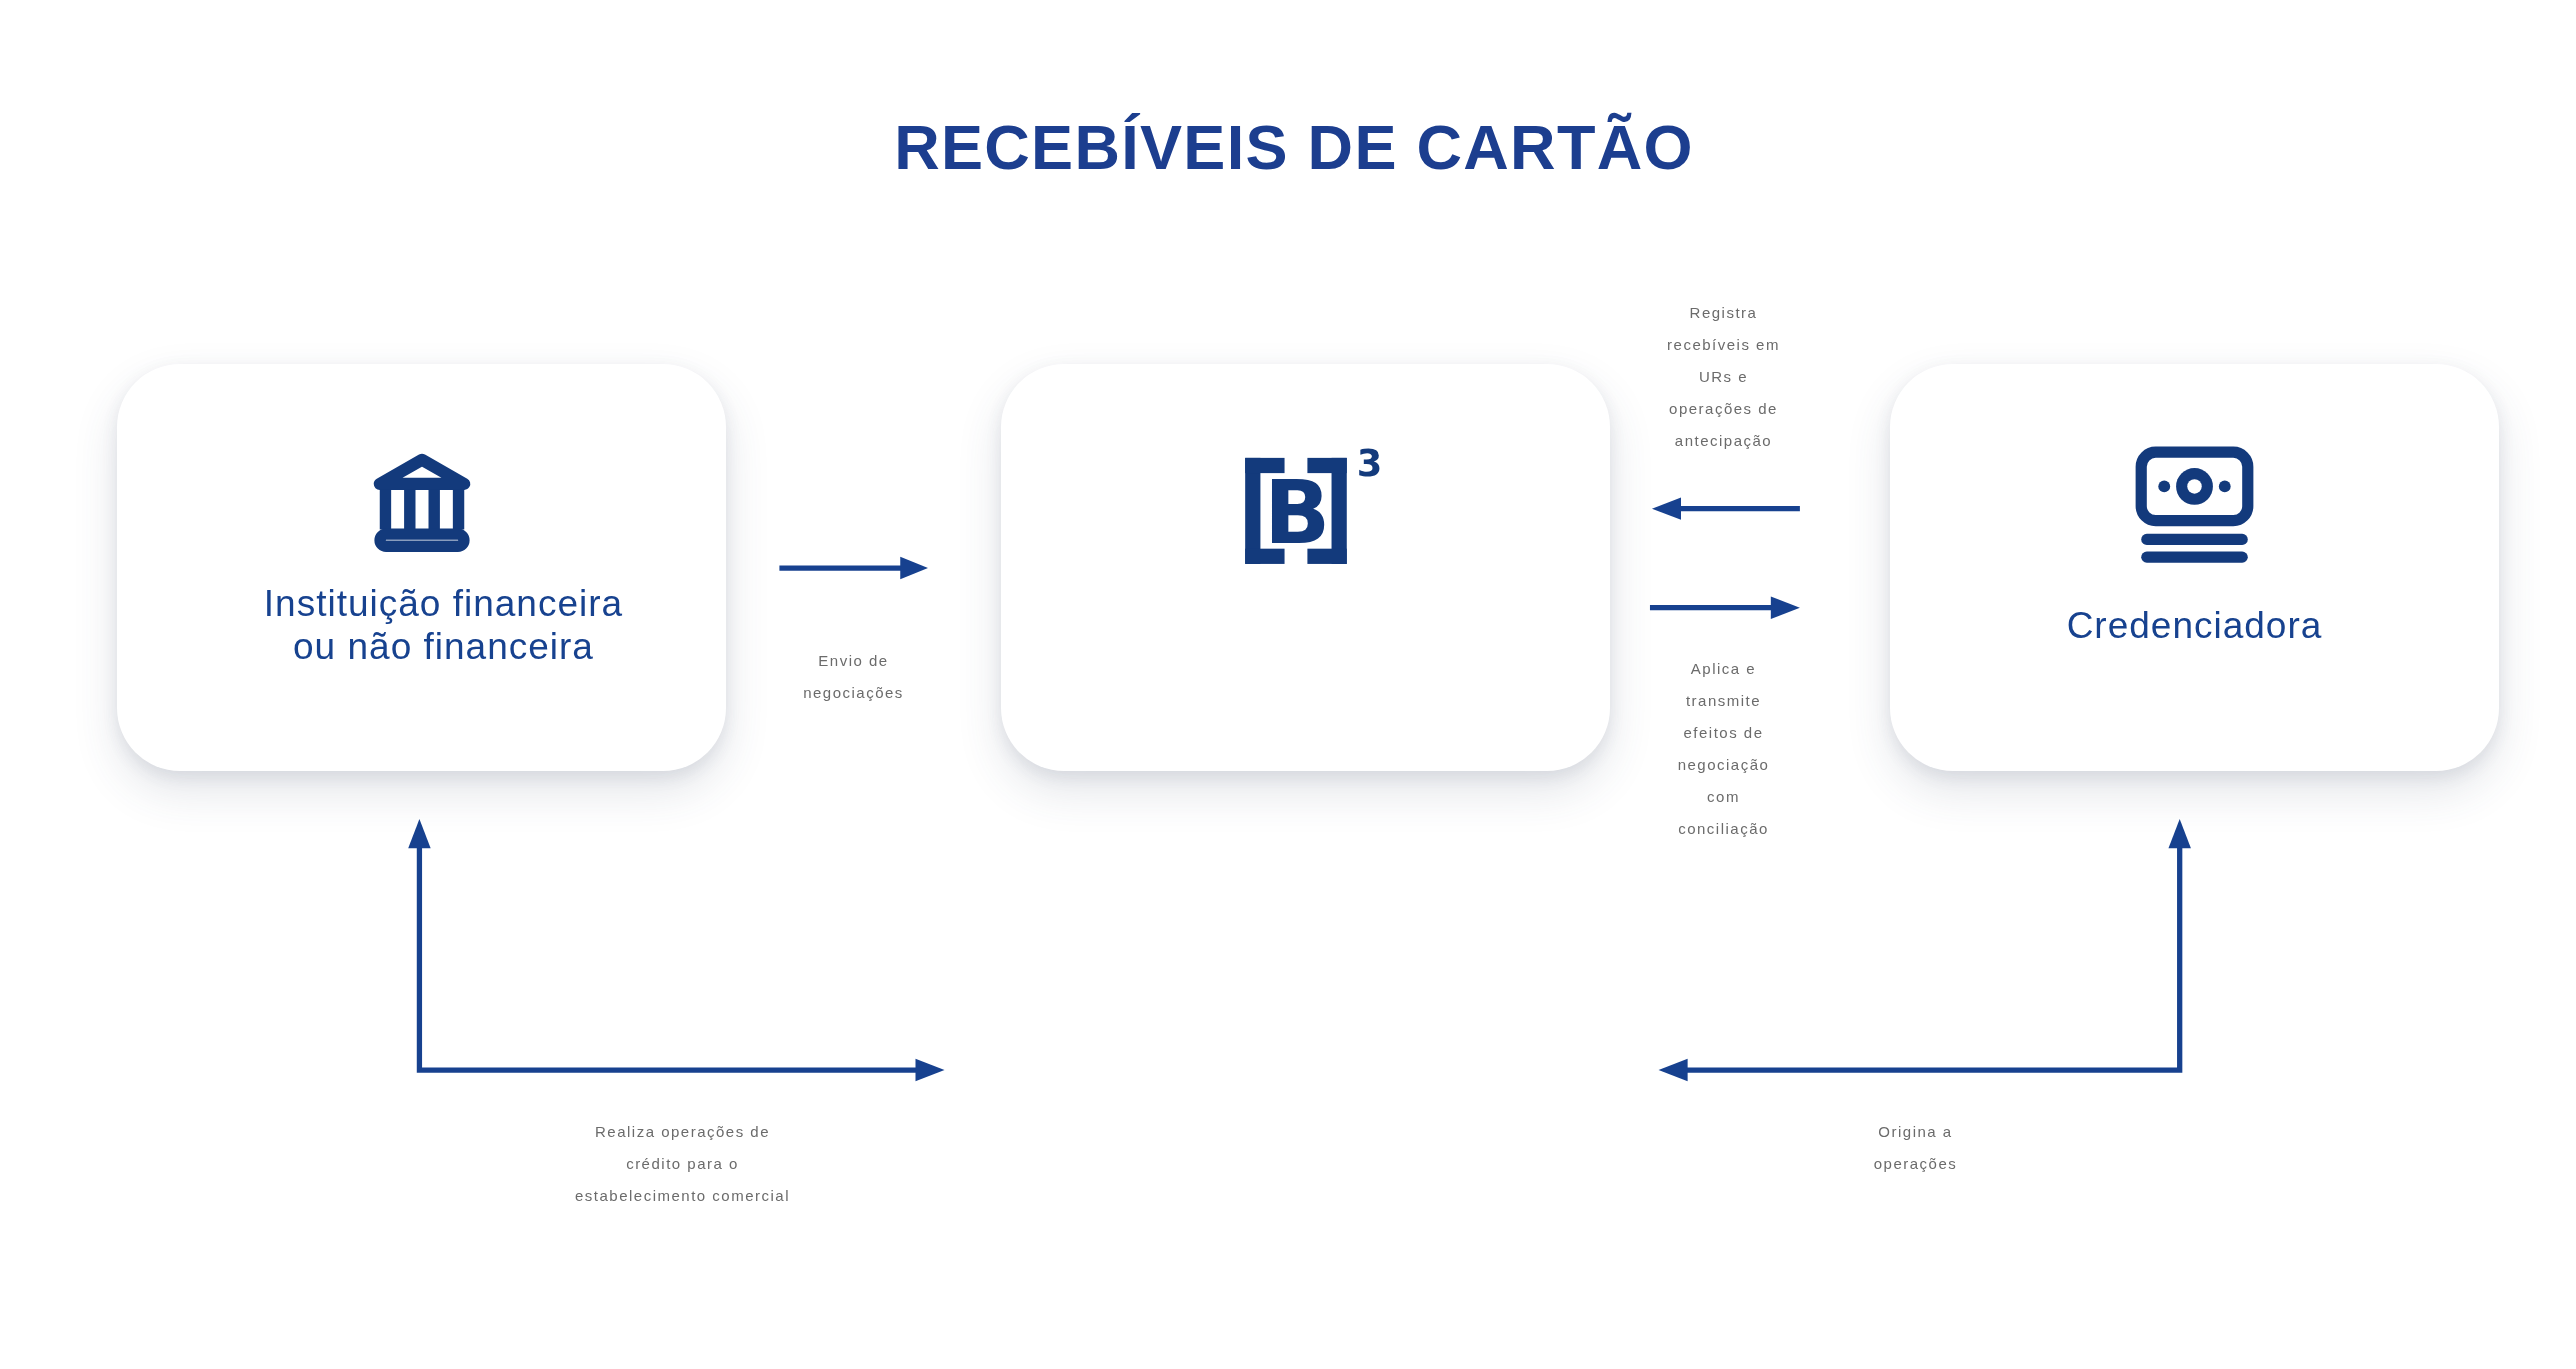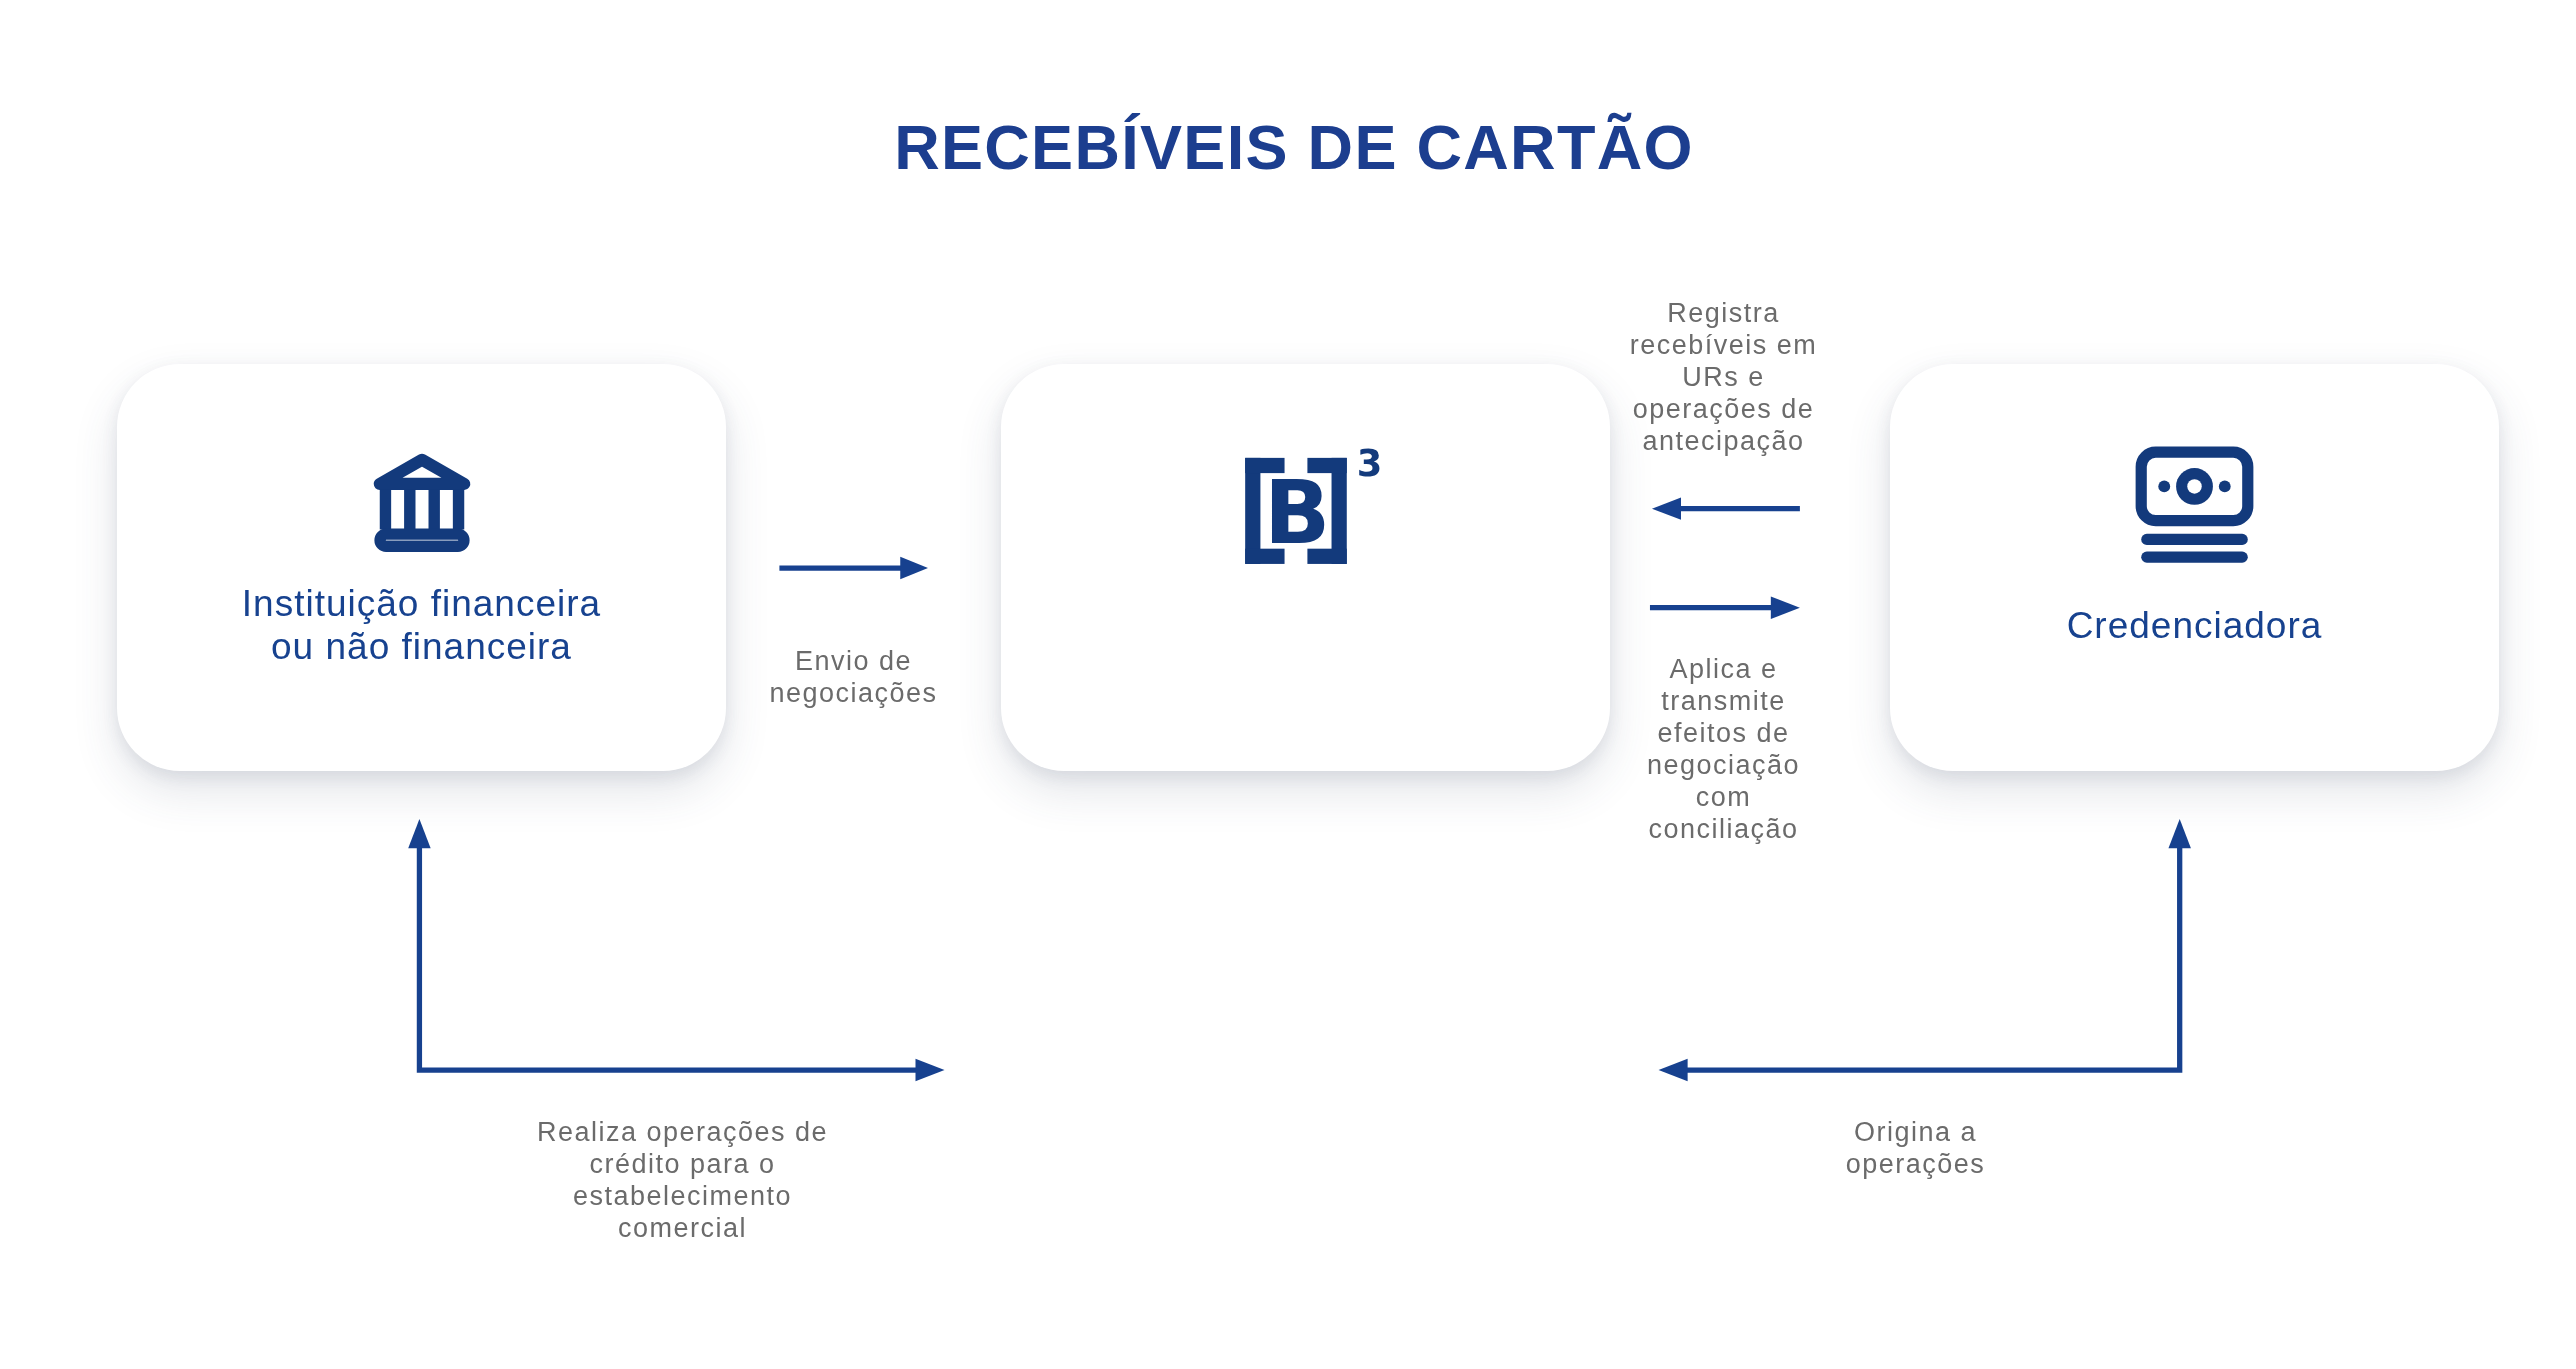--- a/index.html
+++ b/index.html
@@ -56,27 +56,27 @@
     position: absolute;
     left: 0;
     width: 100%;
     text-align: center;
     font-size: 37px;
     line-height: 43px;
     letter-spacing: 1px;
     color: #17428F;
     white-space: pre-line;
   }
-  .box-label.two-line { top: 218px; }
+  .box-label.two-line { top: 218px; margin-left: 22px; }
   .box-label.one-line { top: 240px; }
   .flow-label {
     position: absolute;
     width: 343px;
     text-align: center;
-    font-size: 27px;
+    font-size: 15px;
     line-height: 32px;
     letter-spacing: 1.5px;
     color: #6B6B6B;
     white-space: pre-line;
   }
   .flow-label.envio    { left: 682px; top: 621px; margin-top: 24px;  }
   .flow-label.registra { left: 1552px; top: 297px;  }
   .flow-label.aplica   { left: 1552px; top: 653px;  }
   .flow-label.realiza  { left: 511px;  top: 1116px; }
   .flow-label.origina  { left: 1744px; top: 1116px; }

